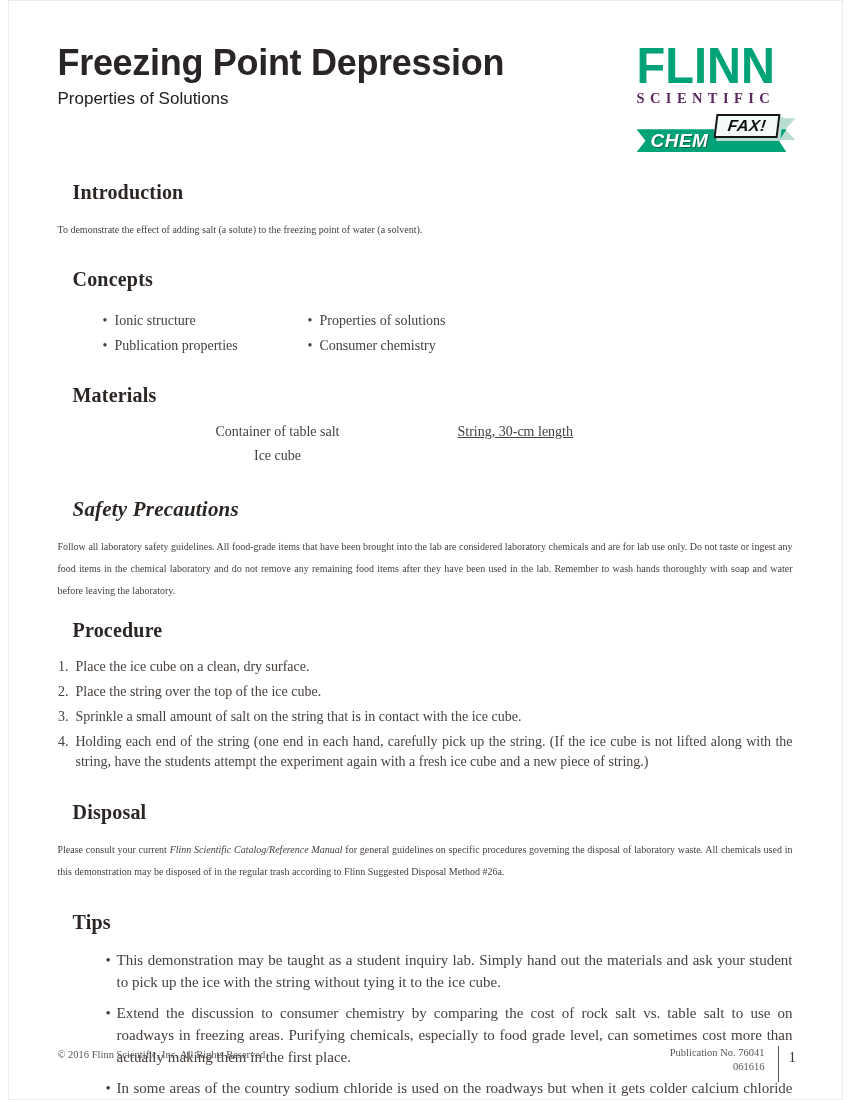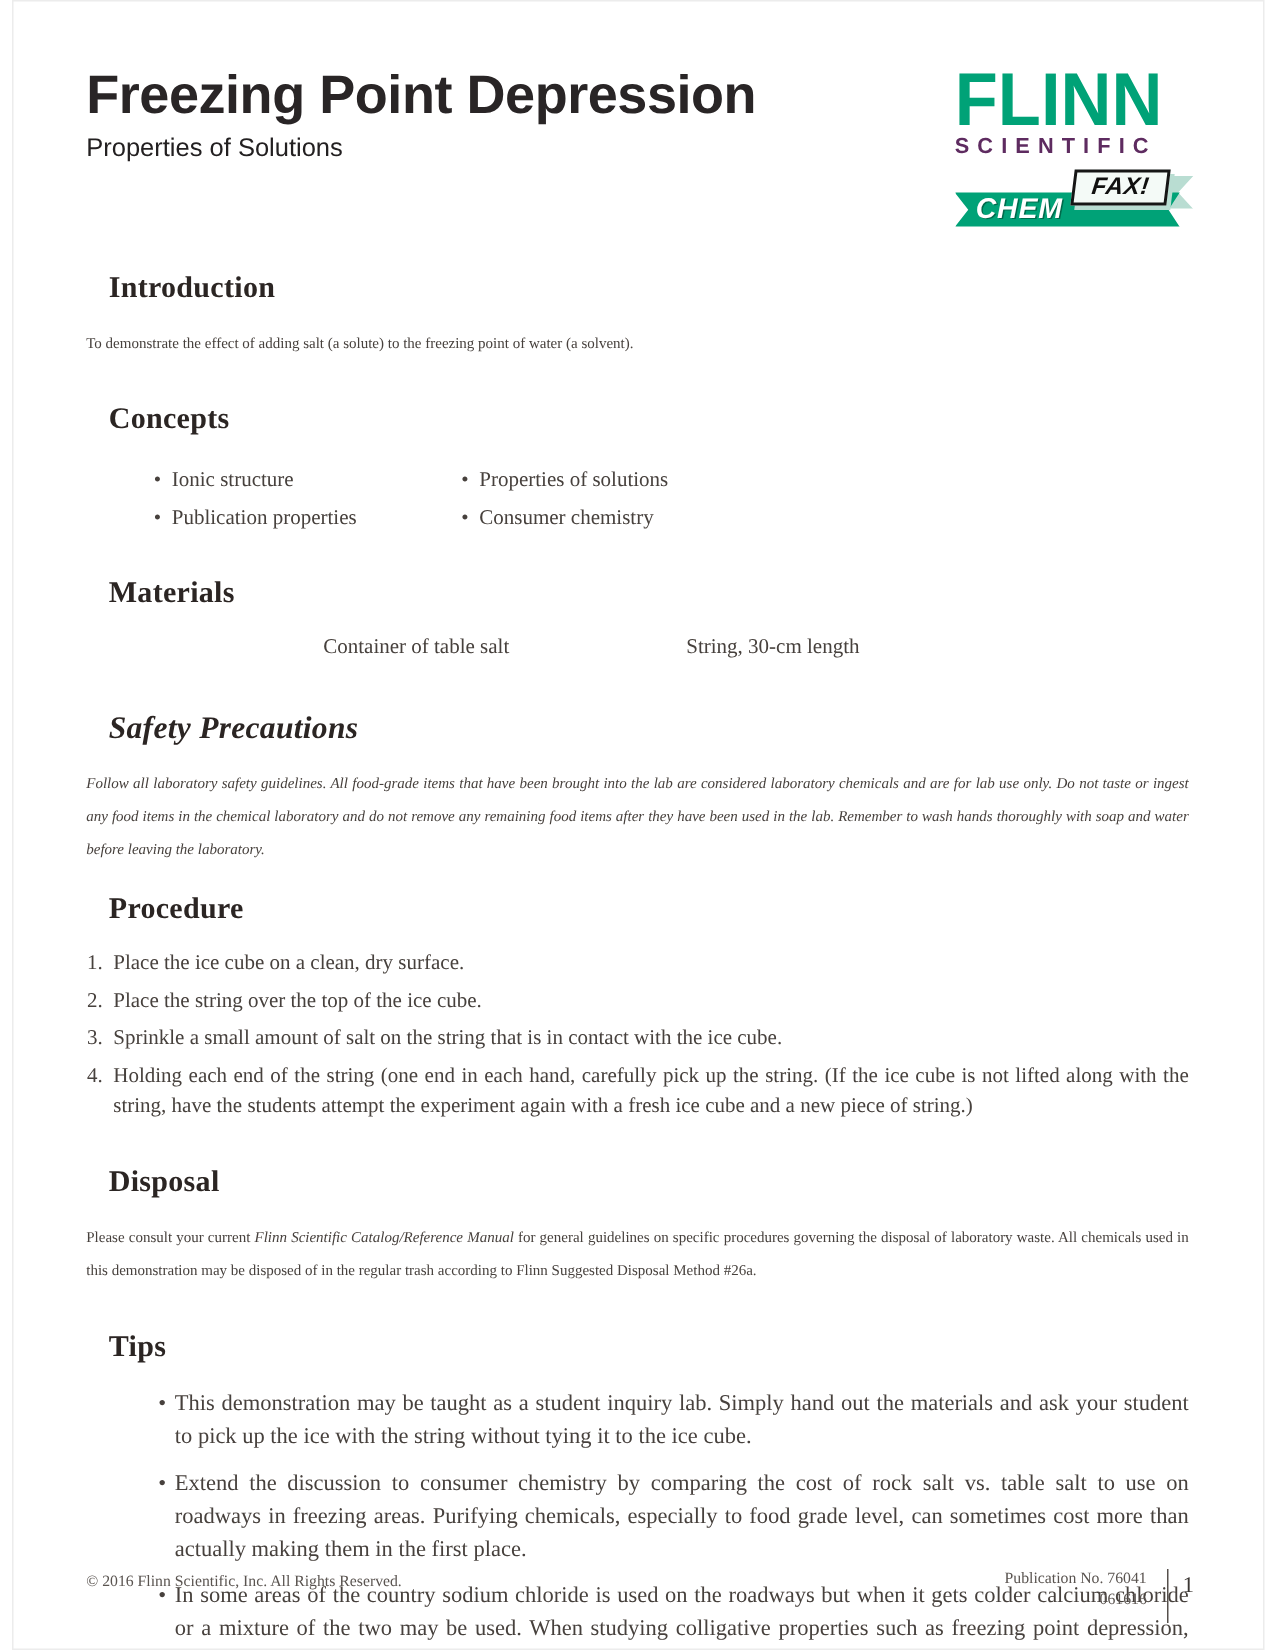--- a/index.html
+++ b/index.html
@@ -38,21 +38,21 @@
   }
   .logo{position:absolute;top:0;right:0;width:156px;text-align:left;}
   .logo-flinn{
     font-family:"Liberation Sans","DejaVu Sans",sans-serif;
     font-weight:bold;font-size:47px;line-height:0.88;
     letter-spacing:0px;color:var(--green);
     transform:scaleY(1.06);transform-origin:top left;
   }
   .logo-sci{
     margin-top:5px;
-    font-family:Liberation Sans, sans-serif;
+    font-family:Liberation Serif, serif;
     font-weight:bold;font-size:14.5px;letter-spacing:5.4px;
     color:var(--purple);white-space:nowrap;
   }
   .chemfax{position:relative;margin-top:4px;height:30px;width:156px;}
   .cf-tail{
     position:absolute;z-index:0;right:-3px;top:7px;width:36px;height:22px;
     background:var(--teal-light);
     clip-path:polygon(0 0,100% 0,72% 50%,100% 100%,0 100%);
   }
   .cf-ribbon{
@@ -96,25 +96,25 @@
   .concept-cols{display:flex;margin-top:6px;padding-left:45px;}
   .concept-col{width:205px;}
   .concept-col + .concept-col{width:auto;}
   .bullet-item{display:flex;font-size:14px;line-height:20px;margin-top:5px;}
   .bullet-glyph{width:12px;flex:0 0 12px;}
   .bullet-glyph::before{content:"•";}
 
   .sec-materials{margin-top:28px;}
   .mat-cols{display:flex;margin-top:7px;padding-left:40px;}
   .mat-col{width:360px;text-align:center;}
-  .mat-col + .mat-col{width:auto;}
+  .mat-col + .mat-col{width:auto;text-decoration:underline;}
   .mat-item{font-size:14px;line-height:20px;margin-bottom:4px;}
 
   .sec-safety{margin-top:27px;}
-  .sec-safety p{margin-top:7px;font-style:italic;}
+  .sec-safety p{margin-top:7px;}
 
   .sec-procedure{margin-top:17px;}
   .steps{margin-top:8px;}
   .step{display:flex;margin-bottom:5px;font-size:14px;line-height:20px;}
   .step-num{flex:0 0 18px;text-align:right;padding-right:7px;}
   .step-text{flex:1;}
 
   .sec-disposal{margin-top:29px;}
   .sec-disposal p{margin-top:7px;}
 
@@ -189,20 +189,21 @@
           </div>
         </div>
       </div>
     </section>
 
     <section class="sec-materials">
       <h2 class="sec">Materials</h2>
       <div class="mat-cols">
         <div class="mat-col">
           <div class="mat-item">Container of table salt</div>
+          <div class="mat-item">Ice cube</div>
         </div>
         <div class="mat-col">
           <div class="mat-item">String, 30-cm length</div>
         </div>
       </div>
     </section>
 
     <section class="sec-safety">
       <h2 class="sec italic">Safety Precautions</h2>
       <p class="body just">Follow all laboratory safety guidelines. All food-grade items that have been brought into the lab are considered laboratory chemicals and are for lab use only. Do not taste or ingest any food items in the chemical laboratory and do not remove any remaining food items after they have been used in the lab. Remember to wash hands thoroughly with soap and water before leaving the laboratory.</p>

